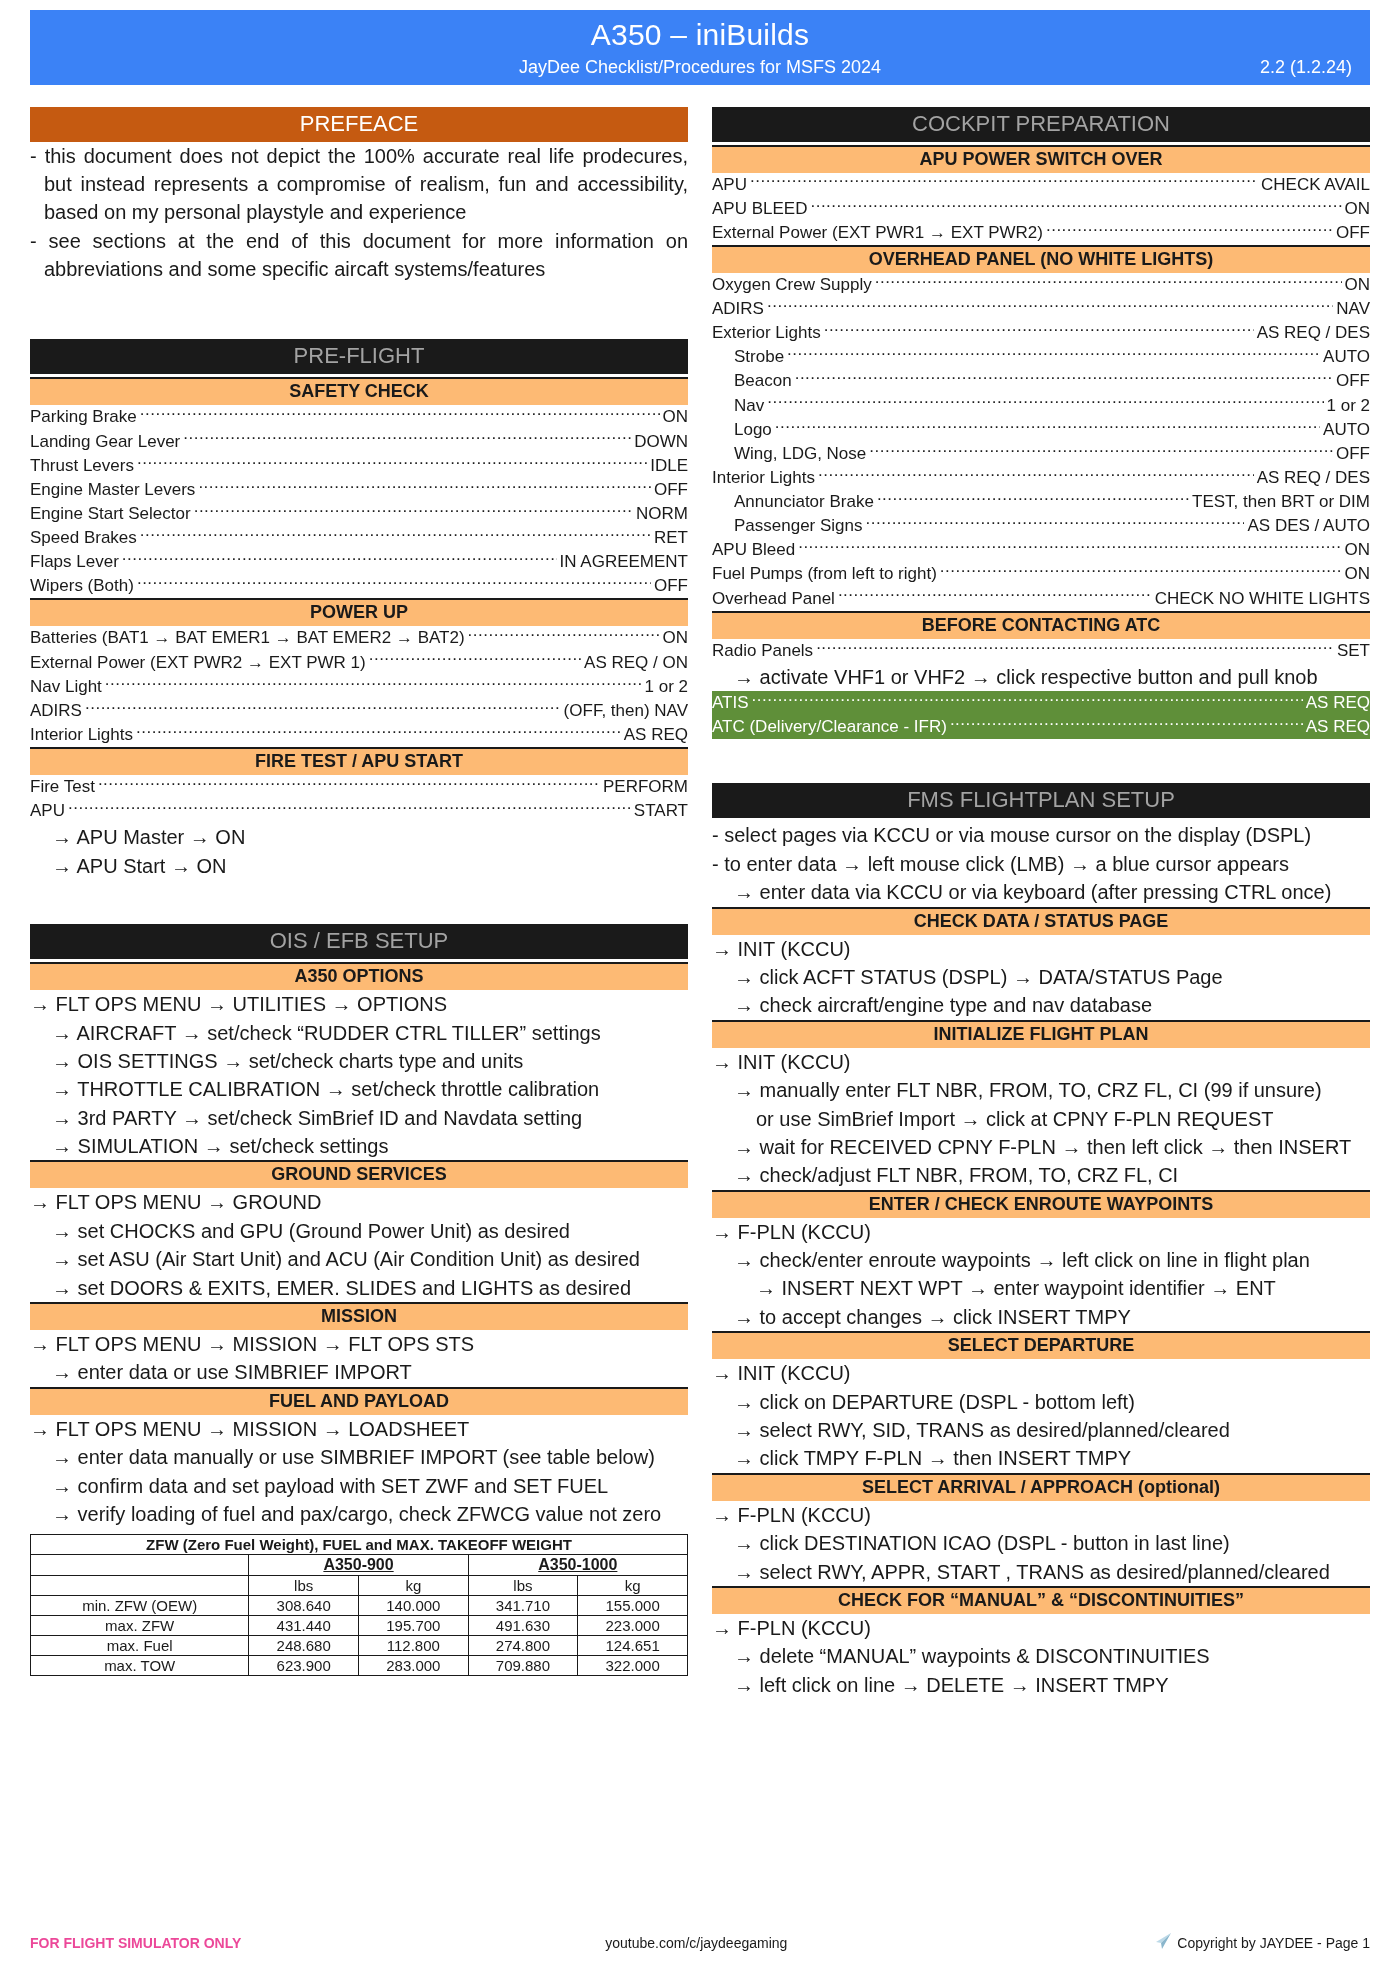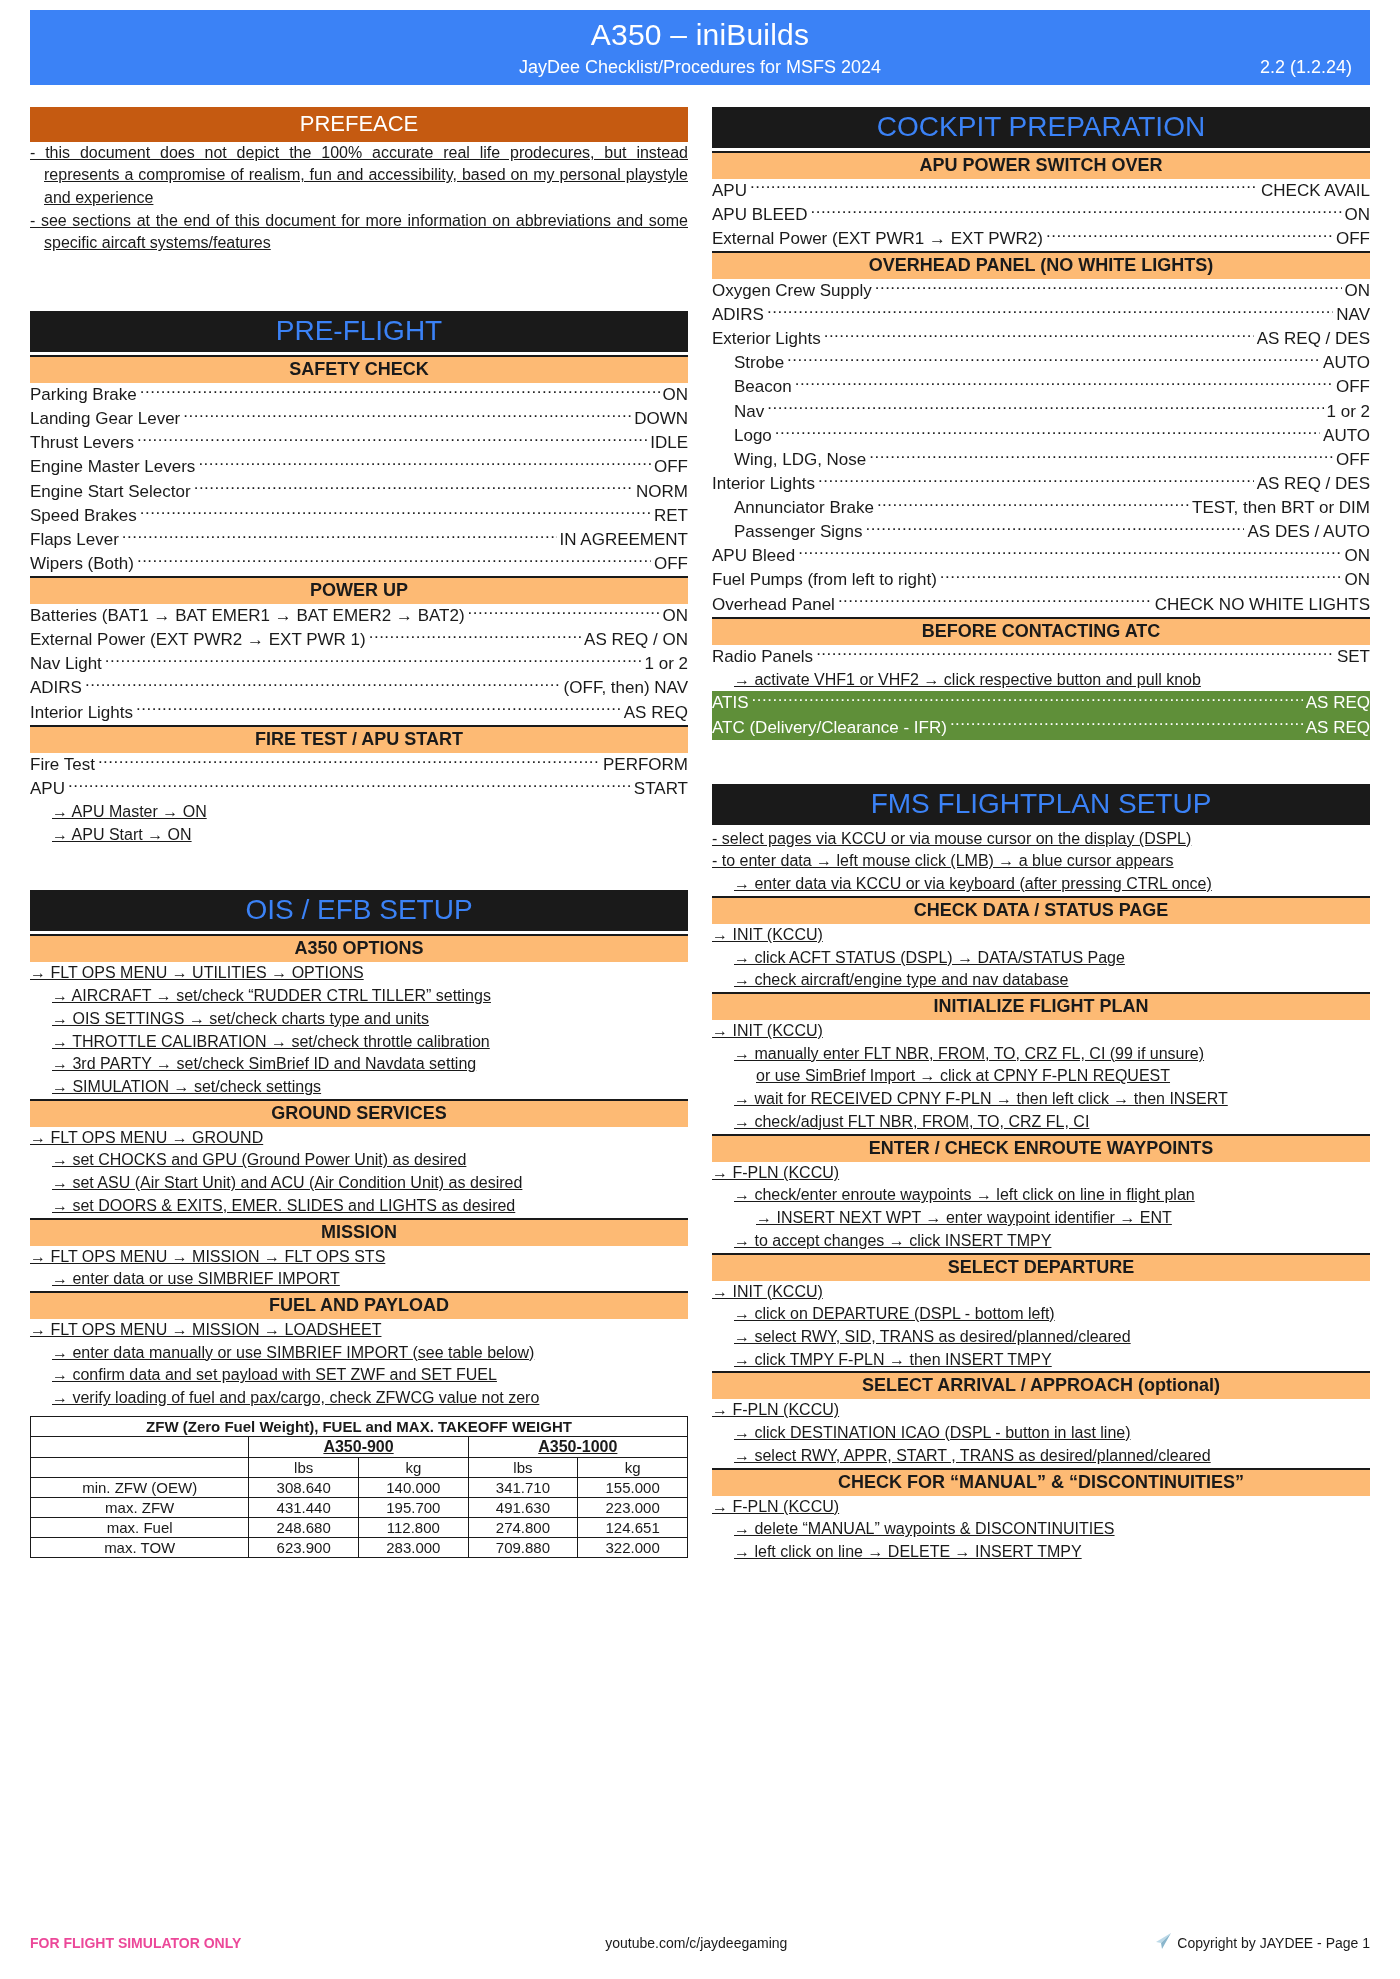--- a/index.html
+++ b/index.html
@@ -40,22 +40,22 @@
     padding:0 30px;
     margin-top:22px;
     gap:24px;
   }
   .col{ width:682px; }
   .col-left{ }
   .col-right{ }
 
   
   .sec-black{
-    background:#1a1a1a; color:#3b82f6;
-    text-align:center; font-size:28px;
+    background:#1a1a1a; color:#a3a3a3;
+    text-align:center; font-size:22px;
     padding:4px 0 5px 0;
     border-bottom:3px solid #ffffff;
   }
   .sec-orange{
     background:#c55a11; color:#ffffff;
     text-align:center; font-size:22px;
     padding:4px 0 5px 0;
   }
   .sec-grey{
     background:#fdba74; color:#1a1a1a;
@@ -84,21 +84,21 @@
     letter-spacing:.5px;
   }
   .row .val{ flex:0 0 auto; padding-left:2px; }
   .row.ind1 .lbl{ padding-left:22px; }
   .row.green{
     background:#5f8f39; color:#ffffff;
   }
   .row.green .dots::after{ color:#ffffff; }
 
   
-  .txt{ font-size:16px; line-height:1.42;text-decoration:underline; }
+  .txt{ font-size:20px; line-height:1.42; }
   .txt.i0{ padding-left:0; }
   .txt.i1{ padding-left:22px; }
   .txt.i2{ padding-left:44px; }
   .txt.hang{
     padding-left:14px; text-indent:-14px;
     text-align:justify;
   }
   .gap-l{ height:44px; }
   .gap-xl{ height:56px; }
 

